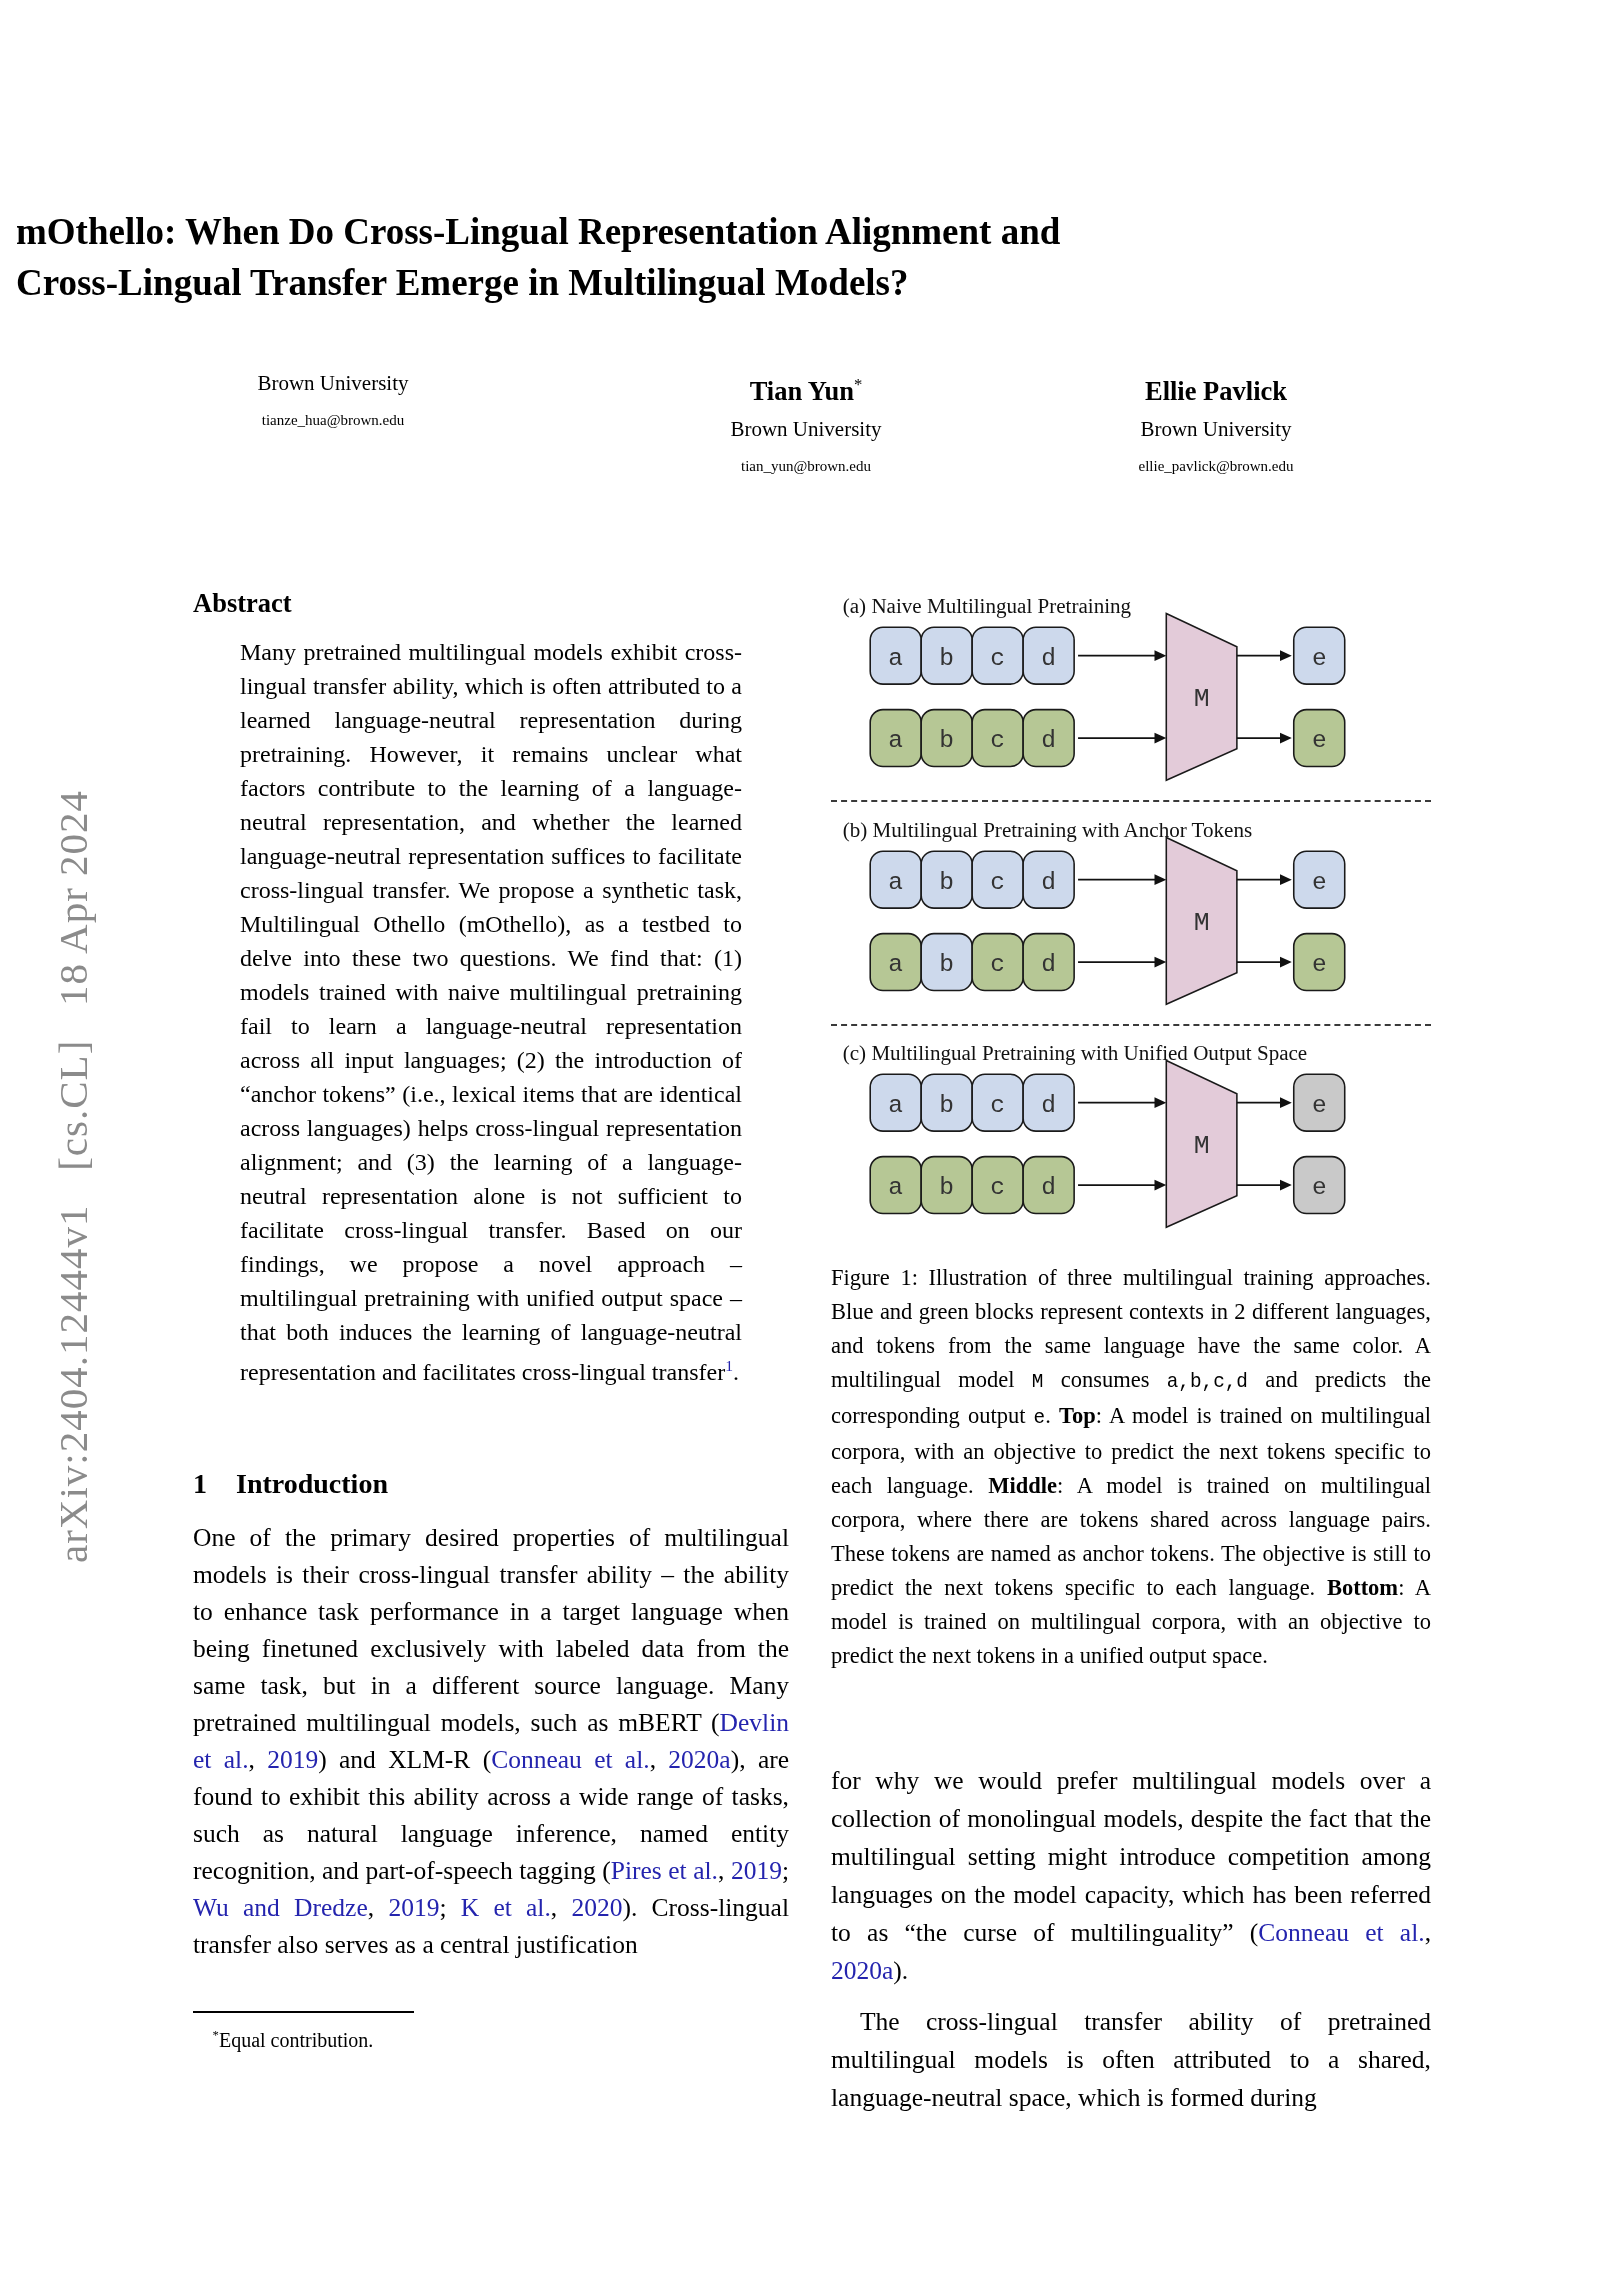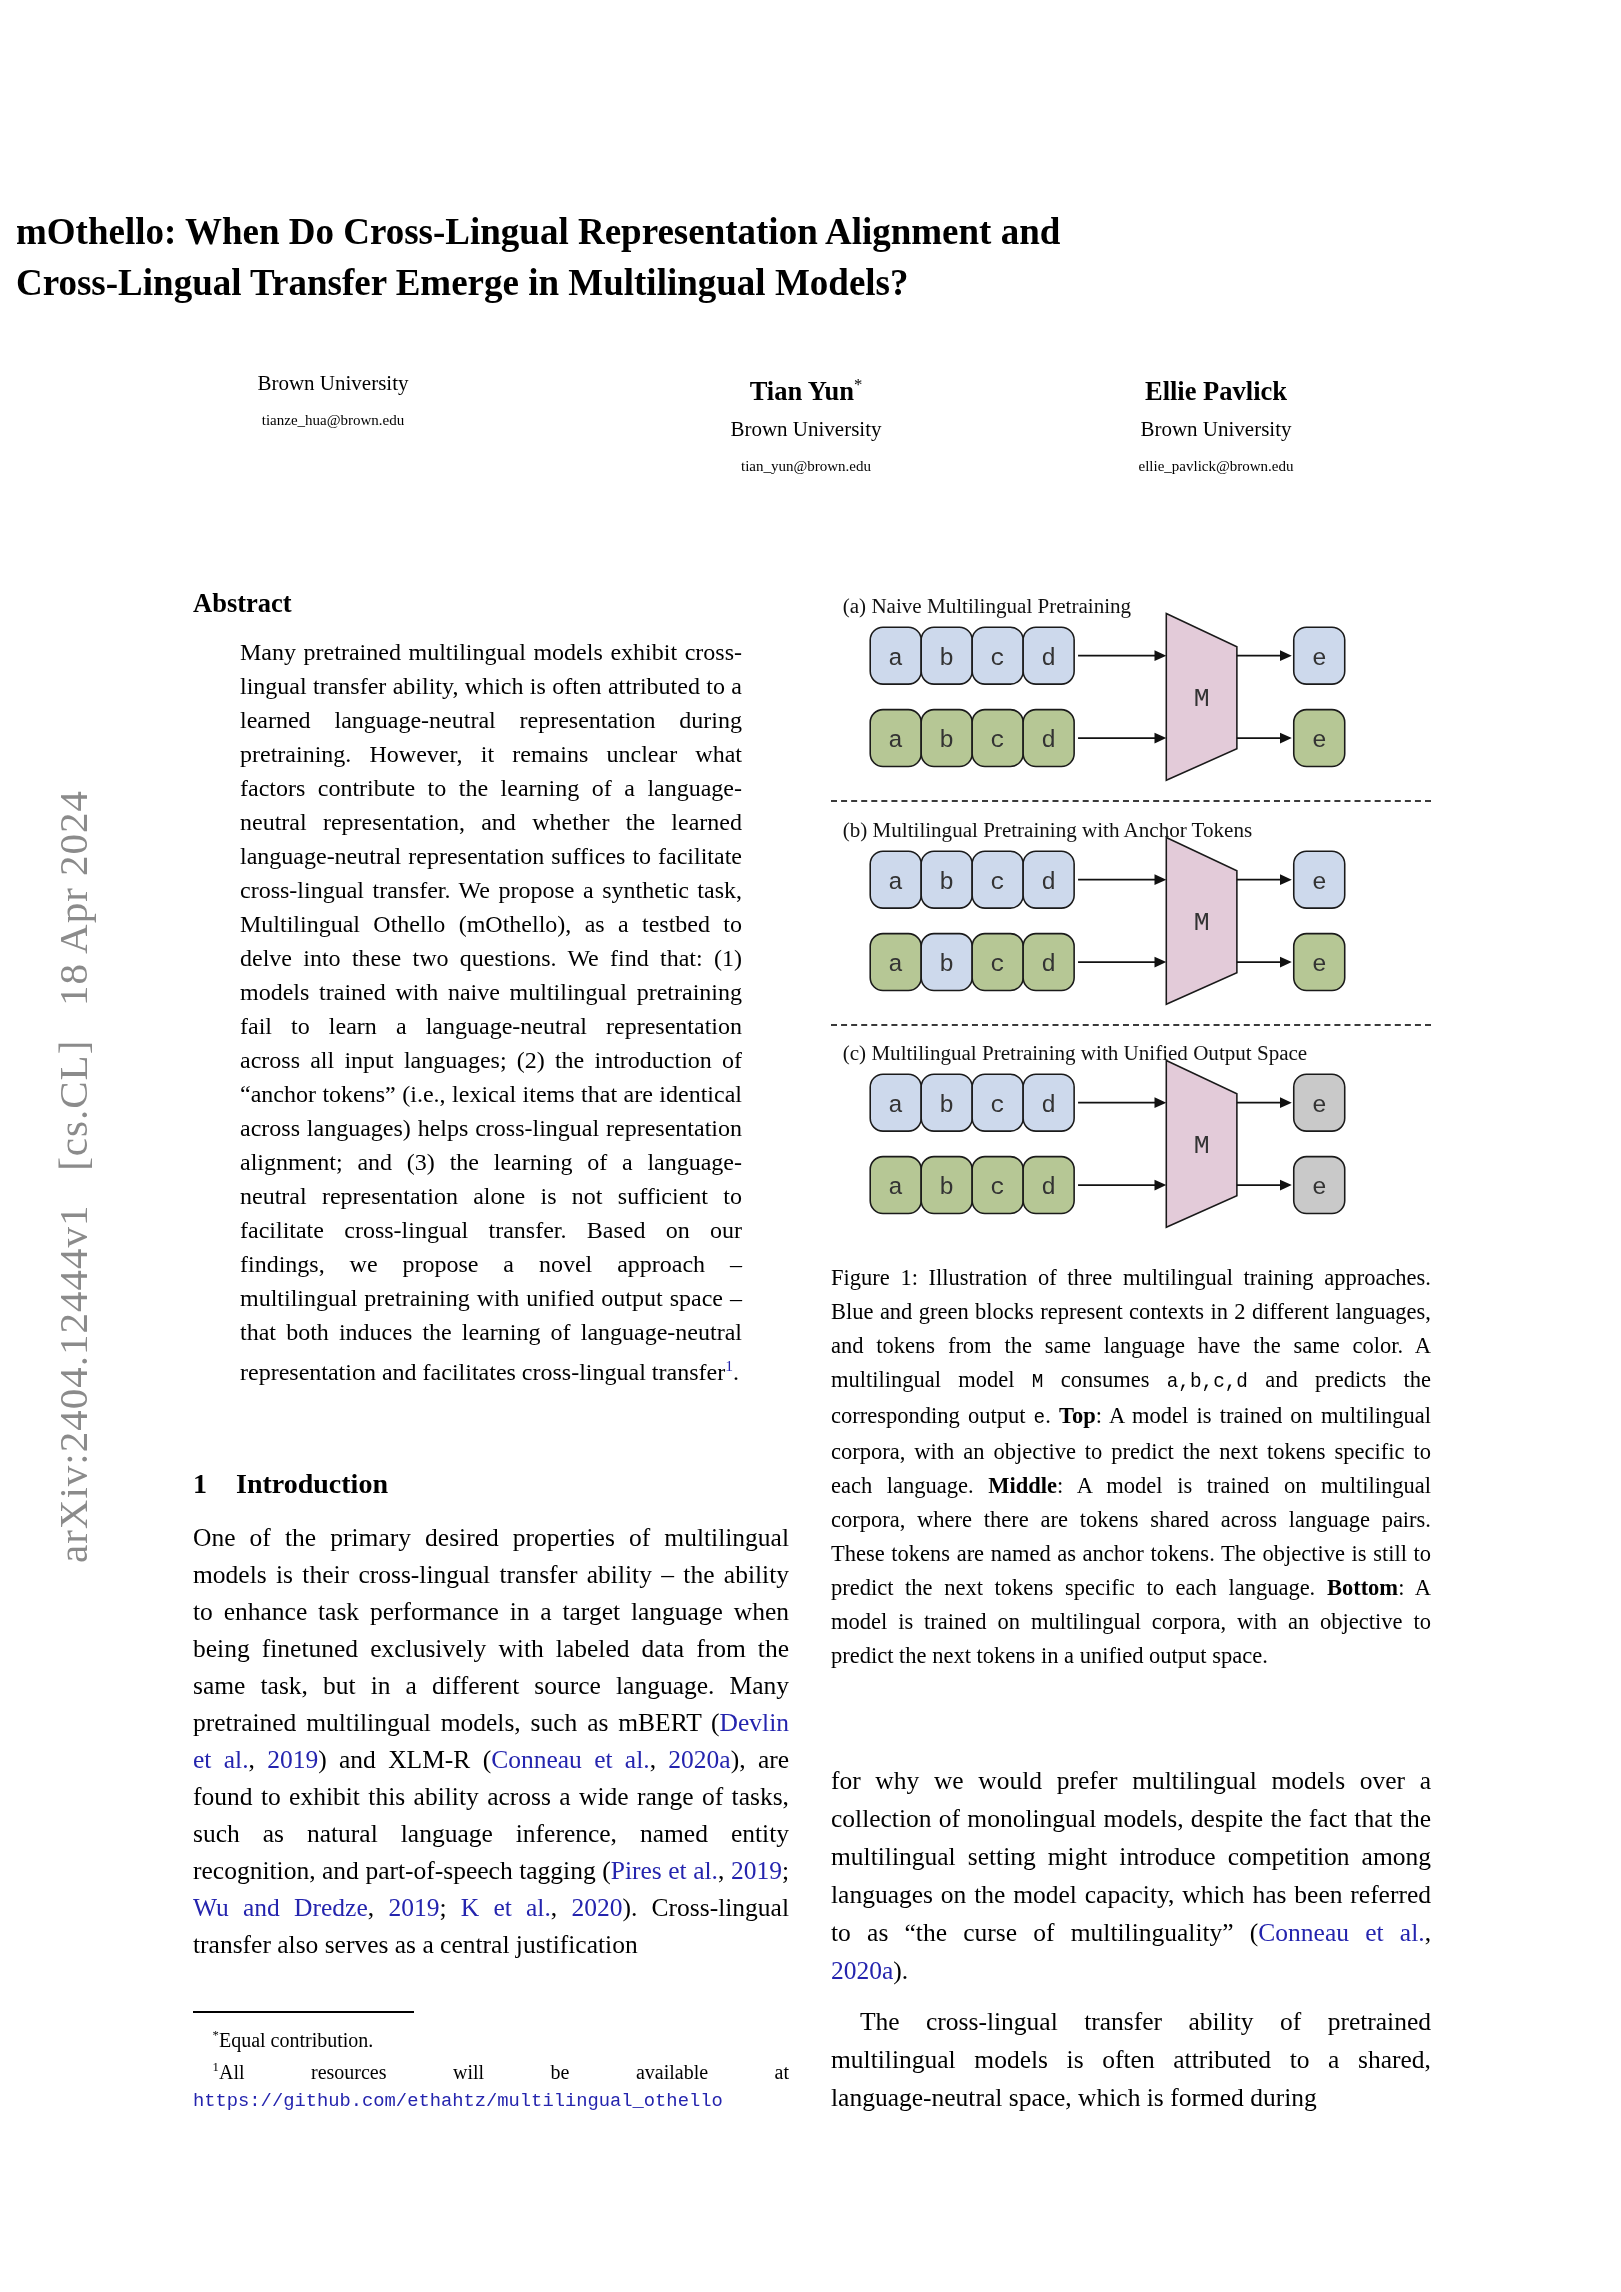--- a/index.html
+++ b/index.html
@@ -94,21 +94,20 @@
 
   <div class="sec-head">
     <span>1</span><span class="sec-title">Introduction</span>
   </div>
 
   <div class="intro-text"><span>One of the primary desired properties of multilingual models is their cross-lingual transfer ability – the ability to enhance task performance in a target language when being finetuned exclusively with labeled data from the same task, but in a different source language. Many pretrained multilingual models, such as mBERT (</span><span class="seg-link">Devlin et al.</span><span>, </span><span class="seg-link">2019</span><span>) and XLM-R (</span><span class="seg-link">Conneau et al.</span><span>, </span><span class="seg-link">2020a</span><span>), are found to exhibit this ability across a wide range of tasks, such as natural language inference, named entity recognition, and part-of-speech tagging (</span><span class="seg-link">Pires et al.</span><span>, </span><span class="seg-link">2019</span><span>; </span><span class="seg-link">Wu and Dredze</span><span>, </span><span class="seg-link">2019</span><span>; </span><span class="seg-link">K et al.</span><span>, </span><span class="seg-link">2020</span><span>). Cross-lingual transfer also serves as a central justification</span></div>
 
   <div class="footnotes">
     <div class="fnrule"></div>
     <p class="fn fn-indent"><sup>*</sup><span class="fnbody">Equal contribution.</span></p>
-    <p class="fn fn-indent"><sup>1</sup><span class="fnbody"><span>All resources will be available at </span><span class="seg-monolink">https://github.com/ethahtz/multilingual_othello</span></span></p>
   </div>
 
   <div class="rightcol">
     <div id="figure-panels">
         <svg viewBox="0 0 612 212" width="600" height="208">
           <text x="12" y="27" font-size="21.5" font-family="Liberation Serif, serif" fill="#111">(a) Naive Multilingual Pretraining</text>
           <polygon points="342,28 414,62 414,166 342,198" fill="#e3cbd9" stroke="#1a1a1a" stroke-width="1.6"></polygon>
           <text x="378" y="122" text-anchor="middle" font-size="27" font-family="Liberation Mono, monospace" fill="#333">M</text>
           <rect x="40" y="42" width="52" height="58" rx="13" ry="13" fill="#cdd9ec" stroke="#1a1a1a" stroke-width="1.6"></rect>
           <text x="66" y="80" text-anchor="middle" font-size="25" font-family="Liberation Mono, monospace" fill="#333">a</text>

